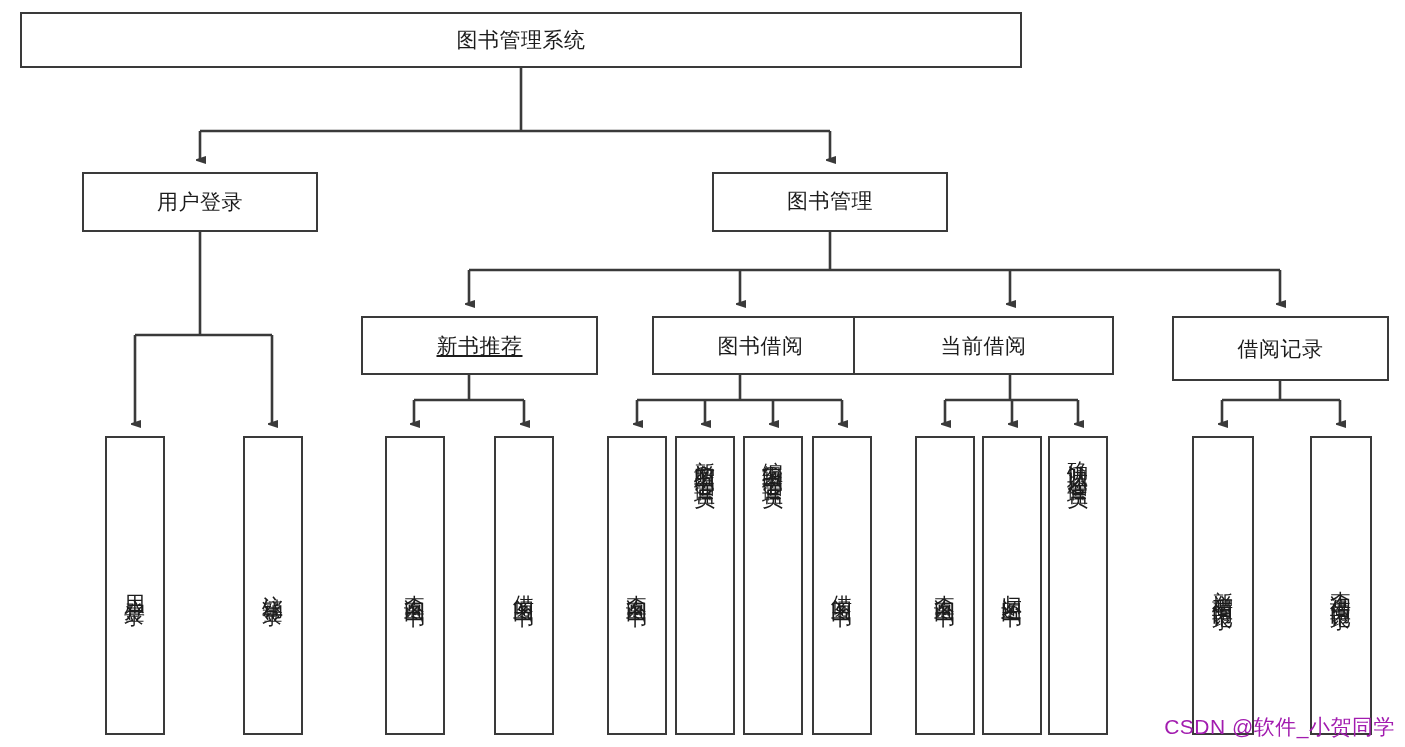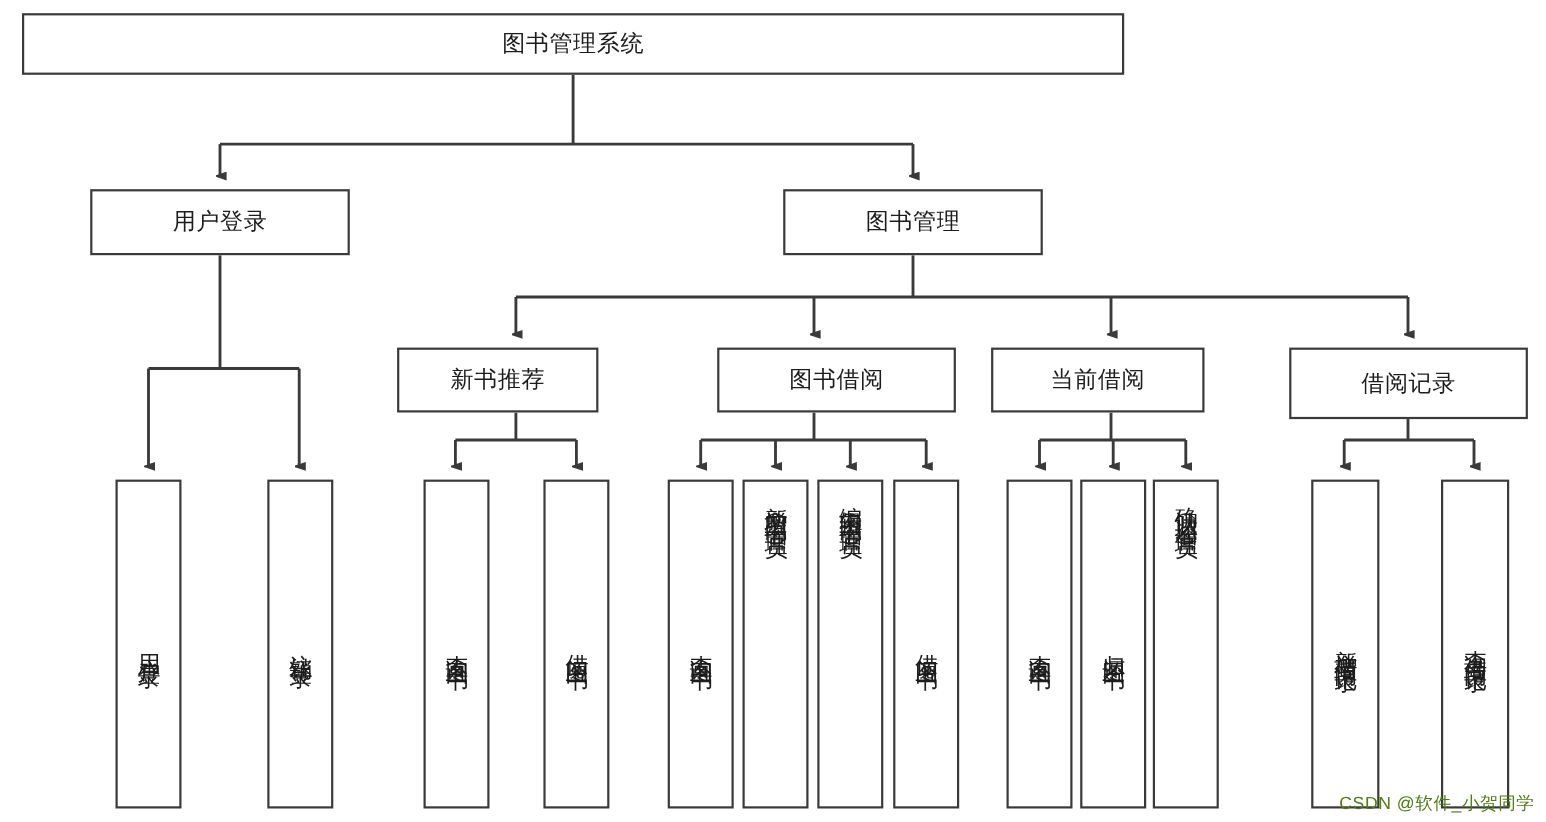--- a/index.html
+++ b/index.html
@@ -57,22 +57,22 @@
     line-height: 1;
   }
   .node.vert.centered {
     align-items: center;
     padding-top: 0;
   }
   #watermark {
     position: absolute;
     right: 10px;
     bottom: 6px;
-    font-size: 16px;
-    color: #4d7c0f;
+    font-size: 21px;
+    color: #a21caf;
     white-space: nowrap;
     letter-spacing: 0.5px;
   }
 </style>
 </head>
 <body>
 
 <div id="canvas">
 
   <svg class="wires" viewBox="0 0 1405 747">
@@ -129,27 +129,27 @@
     <span class="label">图书管理系统</span>
   </div>
 
   <div class="node horiz" style="left:82px; top:172px; width:236px; height:60px;">
     <span class="label">用户登录</span>
   </div>
   <div class="node horiz" style="left:712px; top:172px; width:236px; height:60px;font-family:Liberation Serif, serif;">
     <span class="label">图书管理</span>
   </div>
 
-  <div class="node horiz" style="left:361px; top:316px; width:183px; height:59px;">
+  <div class="node horiz" style="left:361px; top:316px; width:237px; height:59px;text-decoration:underline;">
     <span class="label">新书推荐</span>
   </div>
   <div class="node horiz" style="left:631px; top:316px; width:217px; height:59px;margin-left:21px;">
     <span class="label">图书借阅</span>
   </div>
-  <div class="node horiz" style="left:901px; top:316px; width:194px; height:59px;">
+  <div class="node horiz" style="left:853px; top:316px; width:261px; height:59px;">
     <span class="label">当前借阅</span>
   </div>
   <div class="node horiz" style="left:1172px; top:316px; width:217px; height:65px;">
     <span class="label">借阅记录</span>
   </div>
 
   <div class="node vert centered" style="left:105px; top:436px; width:60px; height:299px;">
     <span class="label">用户登录</span>
   </div>
   <div class="node vert centered" style="left:243px; top:436px; width:60px; height:299px;">

